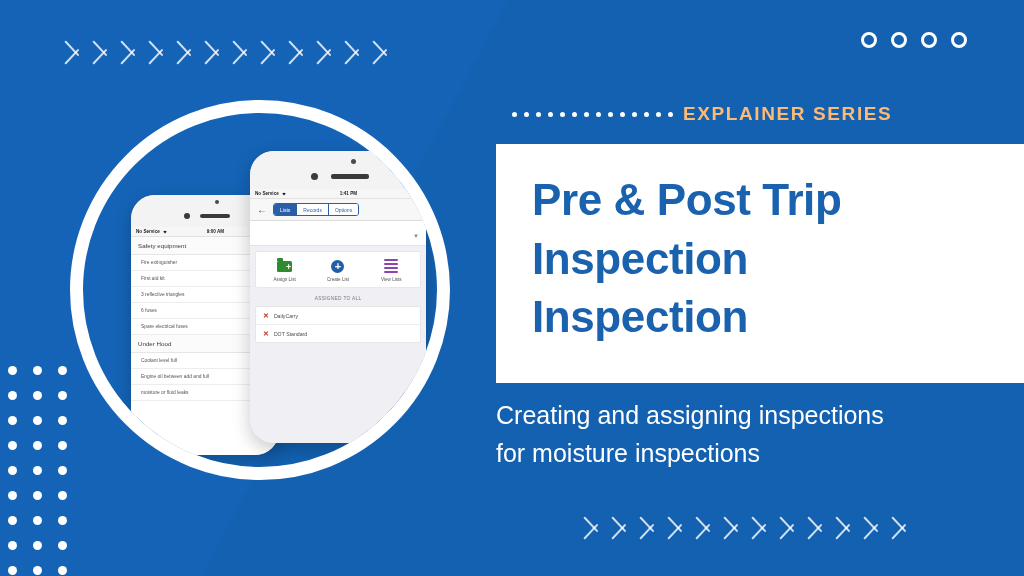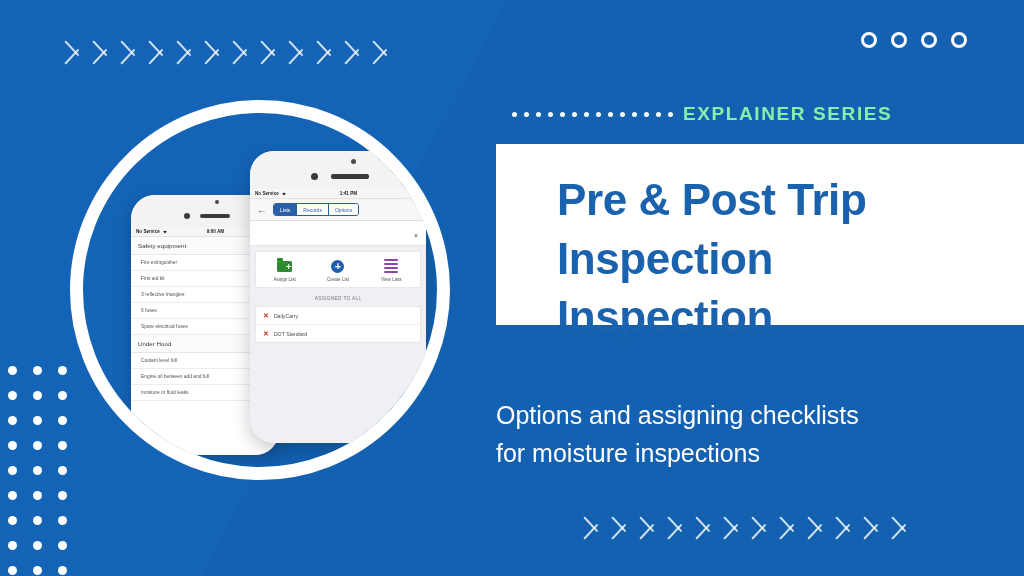--- a/index.html
+++ b/index.html
@@ -222,29 +222,28 @@
   .x-mark { color:#c0392b; font-size:7px; font-weight:bold; line-height:1; }
 
   
   .eyebrow {
     position:absolute; left:512px; top:103px;
     display:flex; align-items:center; gap:10px;
   }
   .eyebrow-dots { display:flex; gap:7px; }
   .eyebrow-dots span { width:5px; height:5px; border-radius:50%; background:#ffffff; }
   .eyebrow-text {
-    color:#86efac; font-size:19px; font-weight:bold;
+    color:#fdba74; font-size:19px; font-weight:bold;
     letter-spacing:1.6px;
   }
 
   .title-card {
     position:absolute; left:496px; top:144px;
-    width:528px; height:181px;
+    width:528px; height:239px;
     background:#ffffff;
-    padding-left:25px;
   }
   .title-card h1 {
     color:#1B62AE;
     font-size:44px; font-weight:bold;
     line-height:1.33;
     letter-spacing:-.4px;
     padding:27px 0 0 36px;
   }
 
   .subtitle {
@@ -464,16 +463,16 @@
 
   <div class="title-card">
     <h1>
       <span>Pre &amp; Post Trip</span><br>
       <span>Inspection</span><br>
       <span>Inspection</span>
     </h1>
   </div>
 
   <div class="subtitle">
-    <span>Options and assigning checklists</span><br>
+    <span>Creating and assigning inspections</span><br>
     <span>for moisture inspections</span>
   </div>
 </div>
 
 </body></html>

